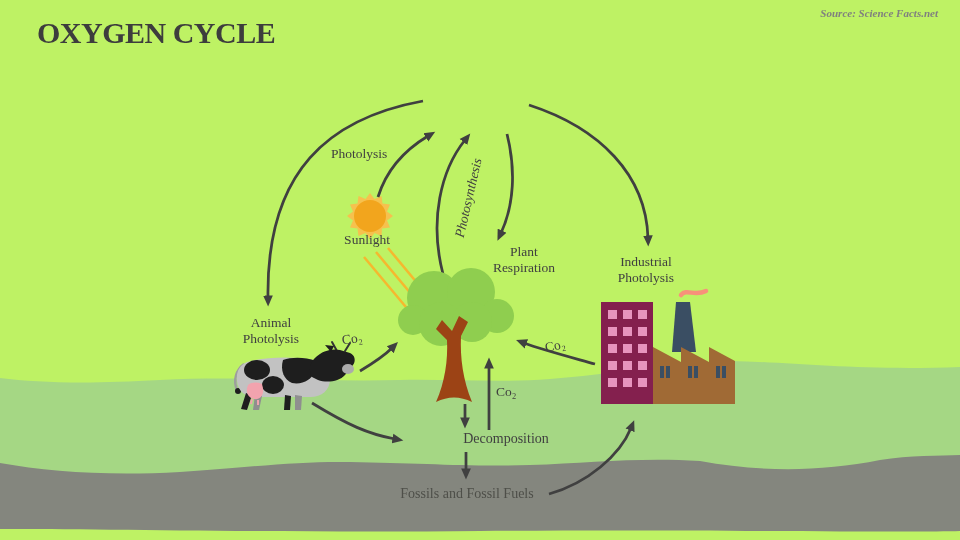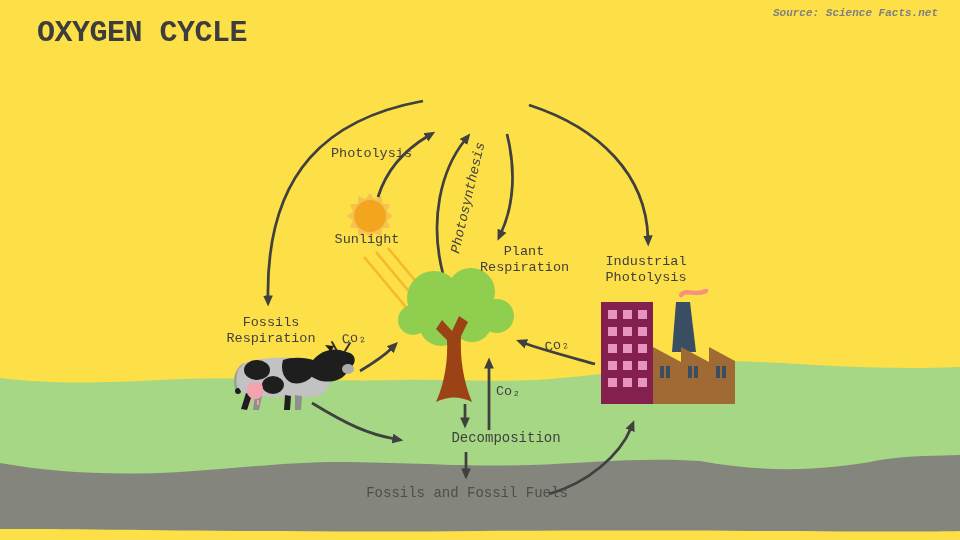--- a/index.html
+++ b/index.html
@@ -1,17 +1,17 @@
 <!DOCTYPE html>
 <html style="--title: #3D3D3D; --text: #404040; --source: #7F7F7F; --arrow: #404040; --grass: #A5D784; --soil: #84867E; --soil_text: #4E4F49; --canopy: #8FCE4F; --trunk: #9C4315; --sun_core: #F2A51D; --sun_spikes: #F6C14E; --ray: #F5B82E; --maroon: #84204E; --window_pink: #E794BE; --factory_brown: #A06A35; --slate: #3A4E63; --smoke: #F8917A; --cow_gray: #C2C2C2; --cow_dark: #1E1E1E; --udder_pink: #F2A3AE;"><head>
 <meta charset="utf-8">
 <style>
   html,body{margin:0;padding:0;background:#fff;}
-  .stage{position:relative;width:960px;height:540px;background:#fde047;overflow:hidden;
-         font-family:Liberation Mono, monospace;}
+  .stage{position:relative;width:960px;height:540px;background:#bef264;overflow:hidden;
+         font-family:Liberation Serif, serif;}
   .stage svg{position:absolute;left:0;top:0;}
   .lbl{position:absolute;color:var(--text);font-size:13.5px;line-height:1.22;white-space:nowrap;}
   .ctr{transform:translateX(-50%);text-align:center;white-space:normal;}
   .page-title{position:absolute;left:37px;top:16px;font-size:30px;font-weight:bold;
               letter-spacing:-.5px;color:var(--title);}
   .source{position:absolute;right:22px;top:7px;font-size:11px;font-weight:bold;
           font-style:italic;color:var(--source);}
   .atmo{left:472px;top:76px;width:112px;font-weight:bold;font-size:16px;line-height:1.25;}
   .photolysis{left:331px;top:146px;text-align:center;}
   .sunlight{left:367px;top:232px;transform:translateX(-50%);text-align:center;}
@@ -137,19 +137,19 @@
   </svg>
 
   <div class="page-title">OXYGEN CYCLE</div>
   <div class="source">Source: Science Facts.net</div>
 
   <div class="lbl photolysis">Photolysis</div>
   <div class="lbl sunlight">Sunlight</div>
   <div class="lbl photosyn">Photosynthesis</div>
   <div class="lbl ctr plantresp">Plant Respiration</div>
   <div class="lbl ctr industrial">Industrial Photolysis</div>
-  <div class="lbl ctr animresp">Fossils Respiration</div>
+  <div class="lbl ctr animresp">Animal Photolysis</div>
   <div class="lbl co2a">Co₂</div>
   <div class="lbl co2f">Co₂</div>
   <div class="lbl co2s">Co₂</div>
   <div class="lbl decomp">Decomposition</div>
   <div class="lbl fossils">Fossils and Fossil Fuels</div>
 </div>
 
 </body></html>

